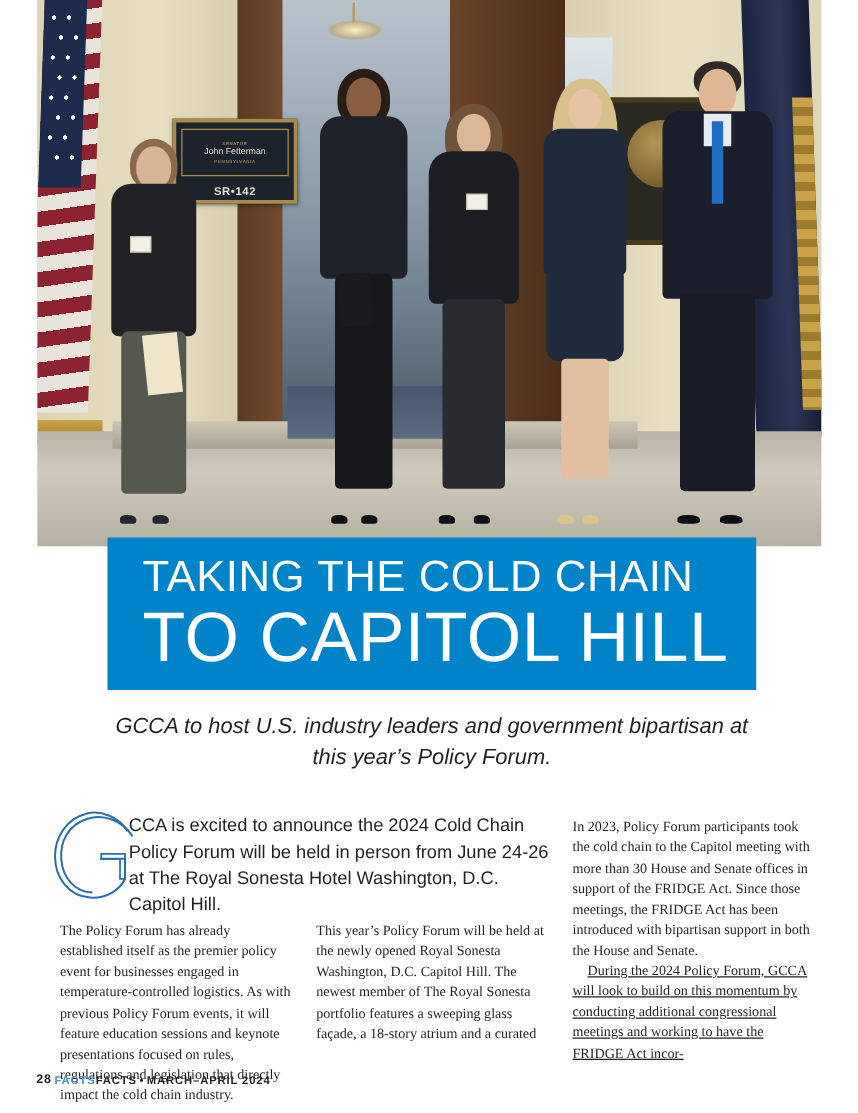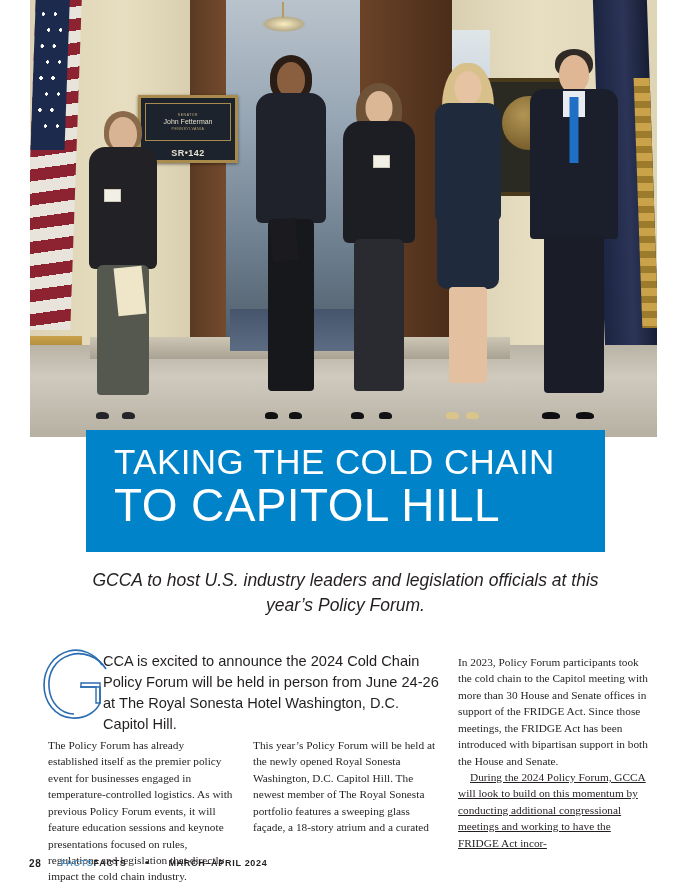--- a/index.html
+++ b/index.html
@@ -268,21 +268,21 @@
     font-weight: 400;
     font-size: 35px;
     letter-spacing: .4px;
     color: #ffffff;
     line-height: 1.02;
     white-space: nowrap;
   }
   .banner-line2 {
     font-family: "Liberation Sans", sans-serif;
     font-weight: 300;
-    font-size: 46px;
+    font-size: 56px;
     letter-spacing: .4px;
     color: #ffffff;
     line-height: 1.05;
     white-space: nowrap;
     margin-top: 1px;
   }
 
   
   .deck {
     position: absolute;
@@ -333,22 +333,22 @@
   .col-1 { left: 48px; top: 737px; width: 189px; }
   .col-2 { left: 253px; top: 737px; width: 189px; }
   .col-3 { left: 458px; top: 654px; width: 192px; }
 
   
   .footer {
     position: absolute;
     left: 29px;
     top: 858px;
     display: flex;
-    align-items: flex-start;
-    gap: 19px;
+    align-items: flex-end;
+    gap: 2px;
     font-family: "Liberation Sans", sans-serif;
     font-size: 9px;
     font-weight: bold;
     letter-spacing: .7px;
   }
   .footer .pagenum { color: #231f20; font-size: 10px; }
   .footer .cold { color: #4a90c4; }
   .footer .facts { color: #231f20; }
   .footer .sep { color: #231f20; }
   .footer .issue { color: #231f20; }
@@ -441,21 +441,21 @@
       <div class="shoe r"></div>
     </div>
   </div>
 </div>
 
 <div class="banner">
   <div class="banner-line1">TAKING THE COLD CHAIN</div>
   <div class="banner-line2">TO CAPITOL HILL</div>
 </div>
 
-<div class="deck">GCCA to host U.S. industry leaders and legislation officials at this year’s Policy Forum.</div>
+<div class="deck">GCCA to host U.S. industry leaders and government bipartisan at this year’s Policy Forum.</div>
 
 <div class="dropcap">
   <svg width="70" height="78" viewBox="0 0 70 78" fill="none" xmlns="http://www.w3.org/2000/svg">
     <path d="M62 20 C55 8, 40 3, 29 6 C13 10, 4 25, 4 40 C4 57, 15 72, 32 73 C45 74, 56 67, 60 58 L60 42 L40 42" stroke="#2b6cb0" stroke-width="1.6" fill="none" stroke-linecap="butt" stroke-linejoin="miter"></path>
     <path d="M66 24 C58 11, 42 6, 30 10 C14 15, 8 29, 9 42 C10 58, 21 69, 34 69" stroke="#2b6cb0" stroke-width="1.6" fill="none"></path>
     <path d="M60 58 L60 38 L41 38 L41 42 L56 42 L56 58 Z" stroke="#2b6cb0" stroke-width="1.4" fill="none"></path>
   </svg>
 </div>
 <div class="intro">CCA is excited to announce the 2024 Cold Chain Policy Forum will be held in person from June 24-26 at The Royal Sonesta Hotel Washington, D.C. Capitol Hill.</div>
 

